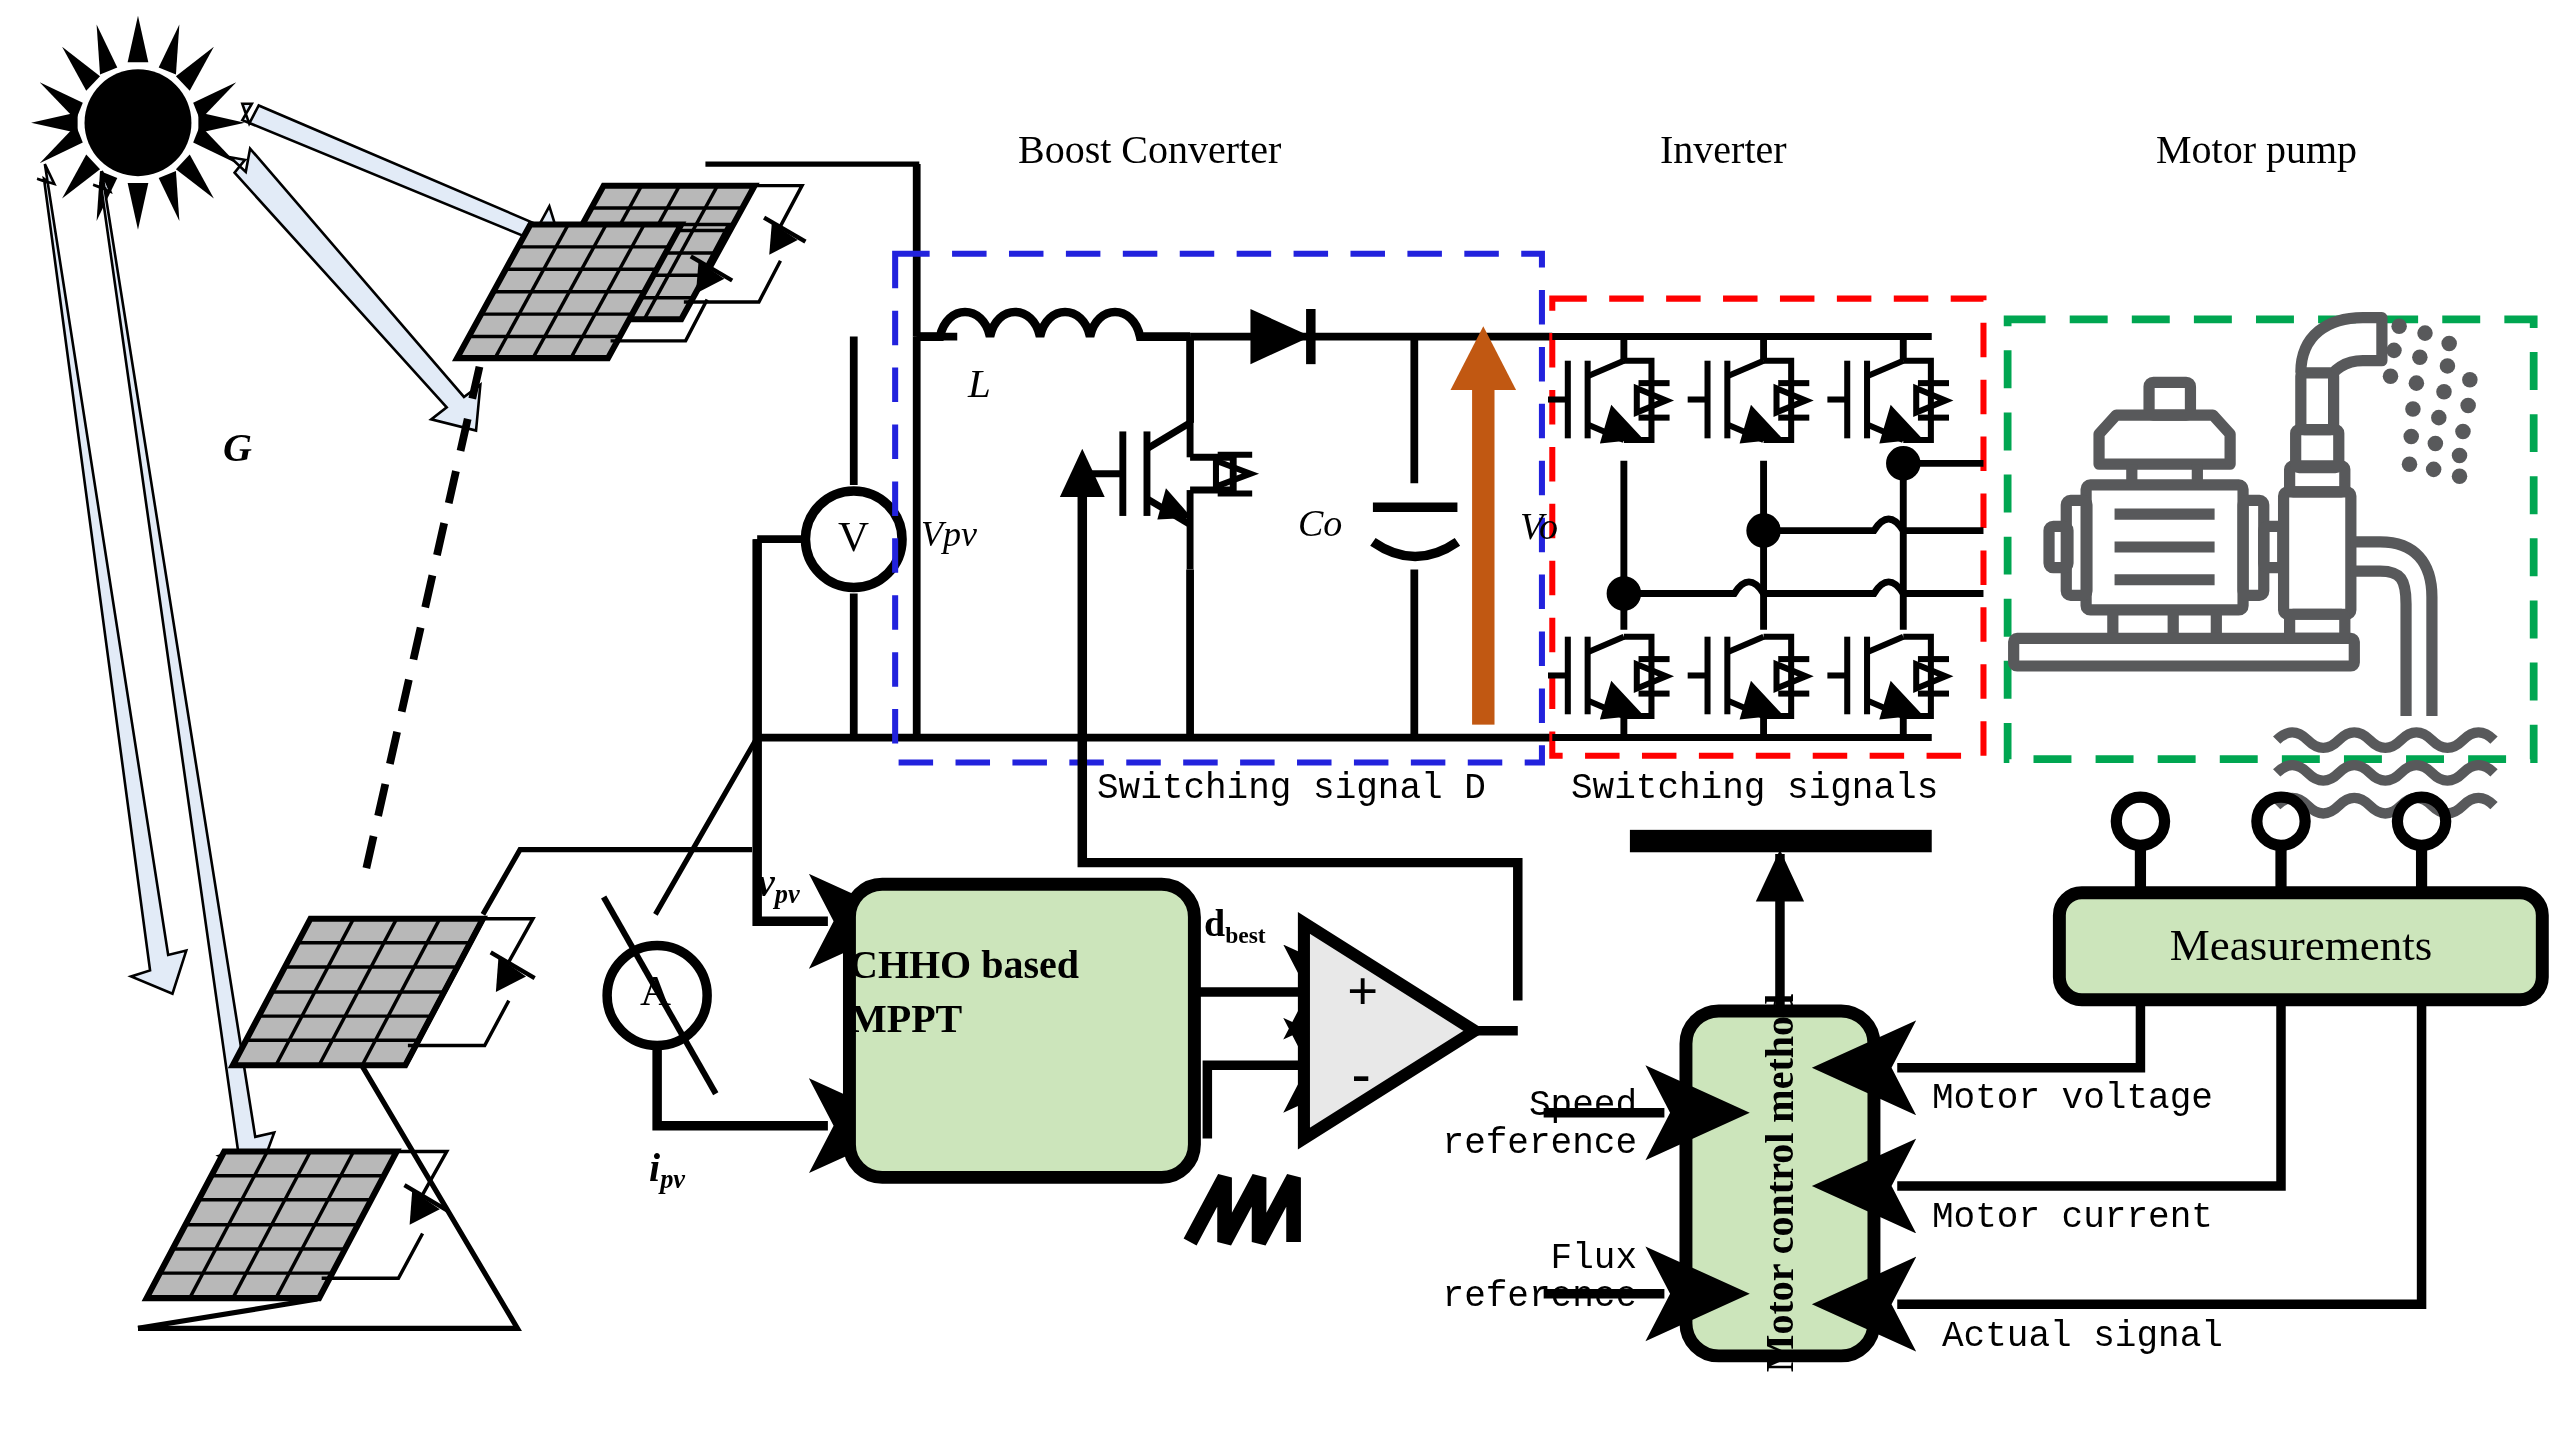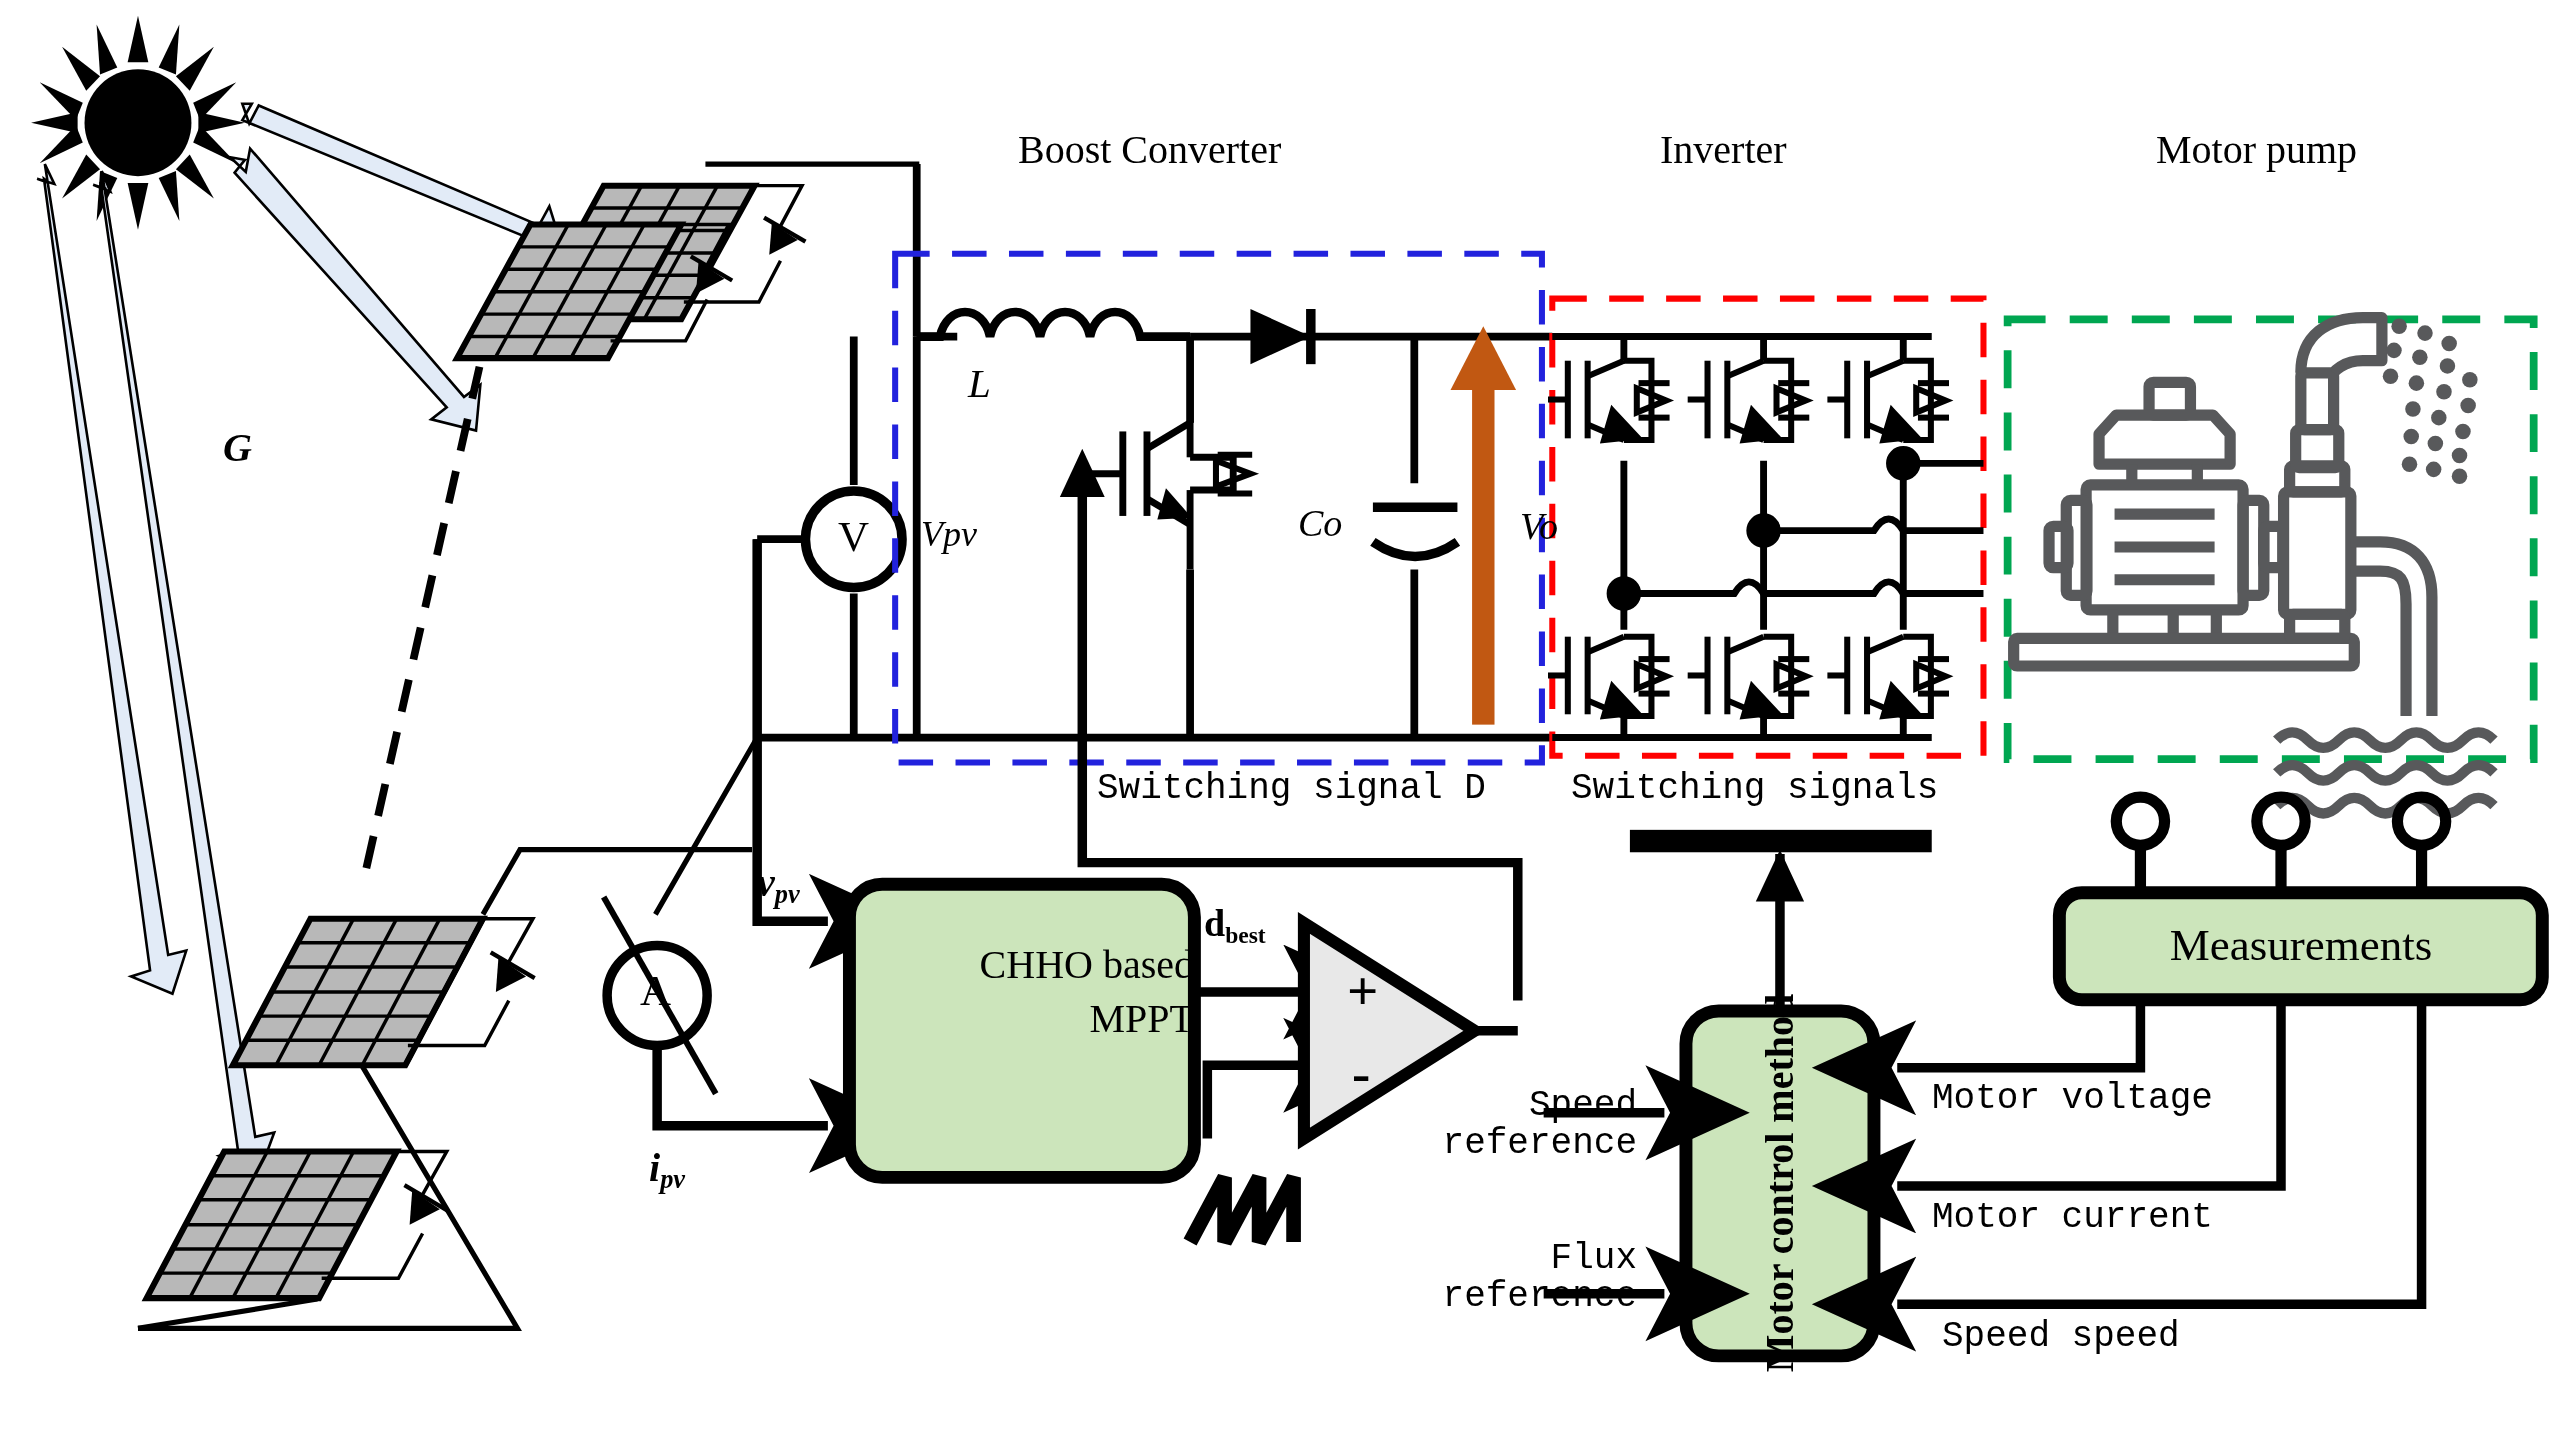--- a/index.html
+++ b/index.html
@@ -4,21 +4,21 @@
 <style>
   html,body{margin:0;padding:0;background:#fff;}
   body{font-family:"Liberation Serif",serif;}
   #stage{position:relative;width:2563px;height:1451px;background:#fff;overflow:hidden;border-radius:20px;}
   #stage svg{position:absolute;left:0;top:0;}
   .lbl{position:absolute;color:#000;white-space:nowrap;line-height:1.05;}
   .ital{font-style:italic;}
   .bold{font-weight:bold;}
   .sec-title{font-size:40px;}
   .sig-lbl{font-size:36px;font-family:Liberation Mono, monospace;}
-  .blk-lbl{font-size:40px;font-weight:normal;text-align:right;}
+  .blk-lbl{font-size:40px;font-weight:bold;text-align:left;}
   .sub{font-size:0.66em;vertical-align:-0.28em;font-style:italic;}
   .subb{font-size:0.62em;vertical-align:-0.28em;font-weight:bold;font-style:normal;margin-top:32px;}
 </style>
 </head>
 <body>
 
 <div id="stage">
 
   <svg width="2563" height="1451" viewBox="0 0 2972 1682">
     <defs>
@@ -500,16 +500,16 @@
   </div>
 
   <div class="lbl" style="left:1780px;top:1183px;font-size:40px;font-weight:bold;transform:translate(-50%,-50%) rotate(-90deg);transform-origin:center;">Motor control method</div>
 
   <div class="lbl" style="left:2301px;top:946px;font-size:45px;transform:translate(-50%,-50%);">Measurements</div>
 
   <div class="lbl sig-lbl" style="left:1932px;top:1080px;">Motor voltage</div>
 
   <div class="lbl sig-lbl" style="left:1932px;top:1199px;">Motor current</div>
 
-  <div class="lbl sig-lbl" style="left:1942px;top:1318px;">Speed speed</div>
+  <div class="lbl sig-lbl" style="left:1942px;top:1318px;">Actual signal</div>
 
 </div>
 
 
 </body></html>

